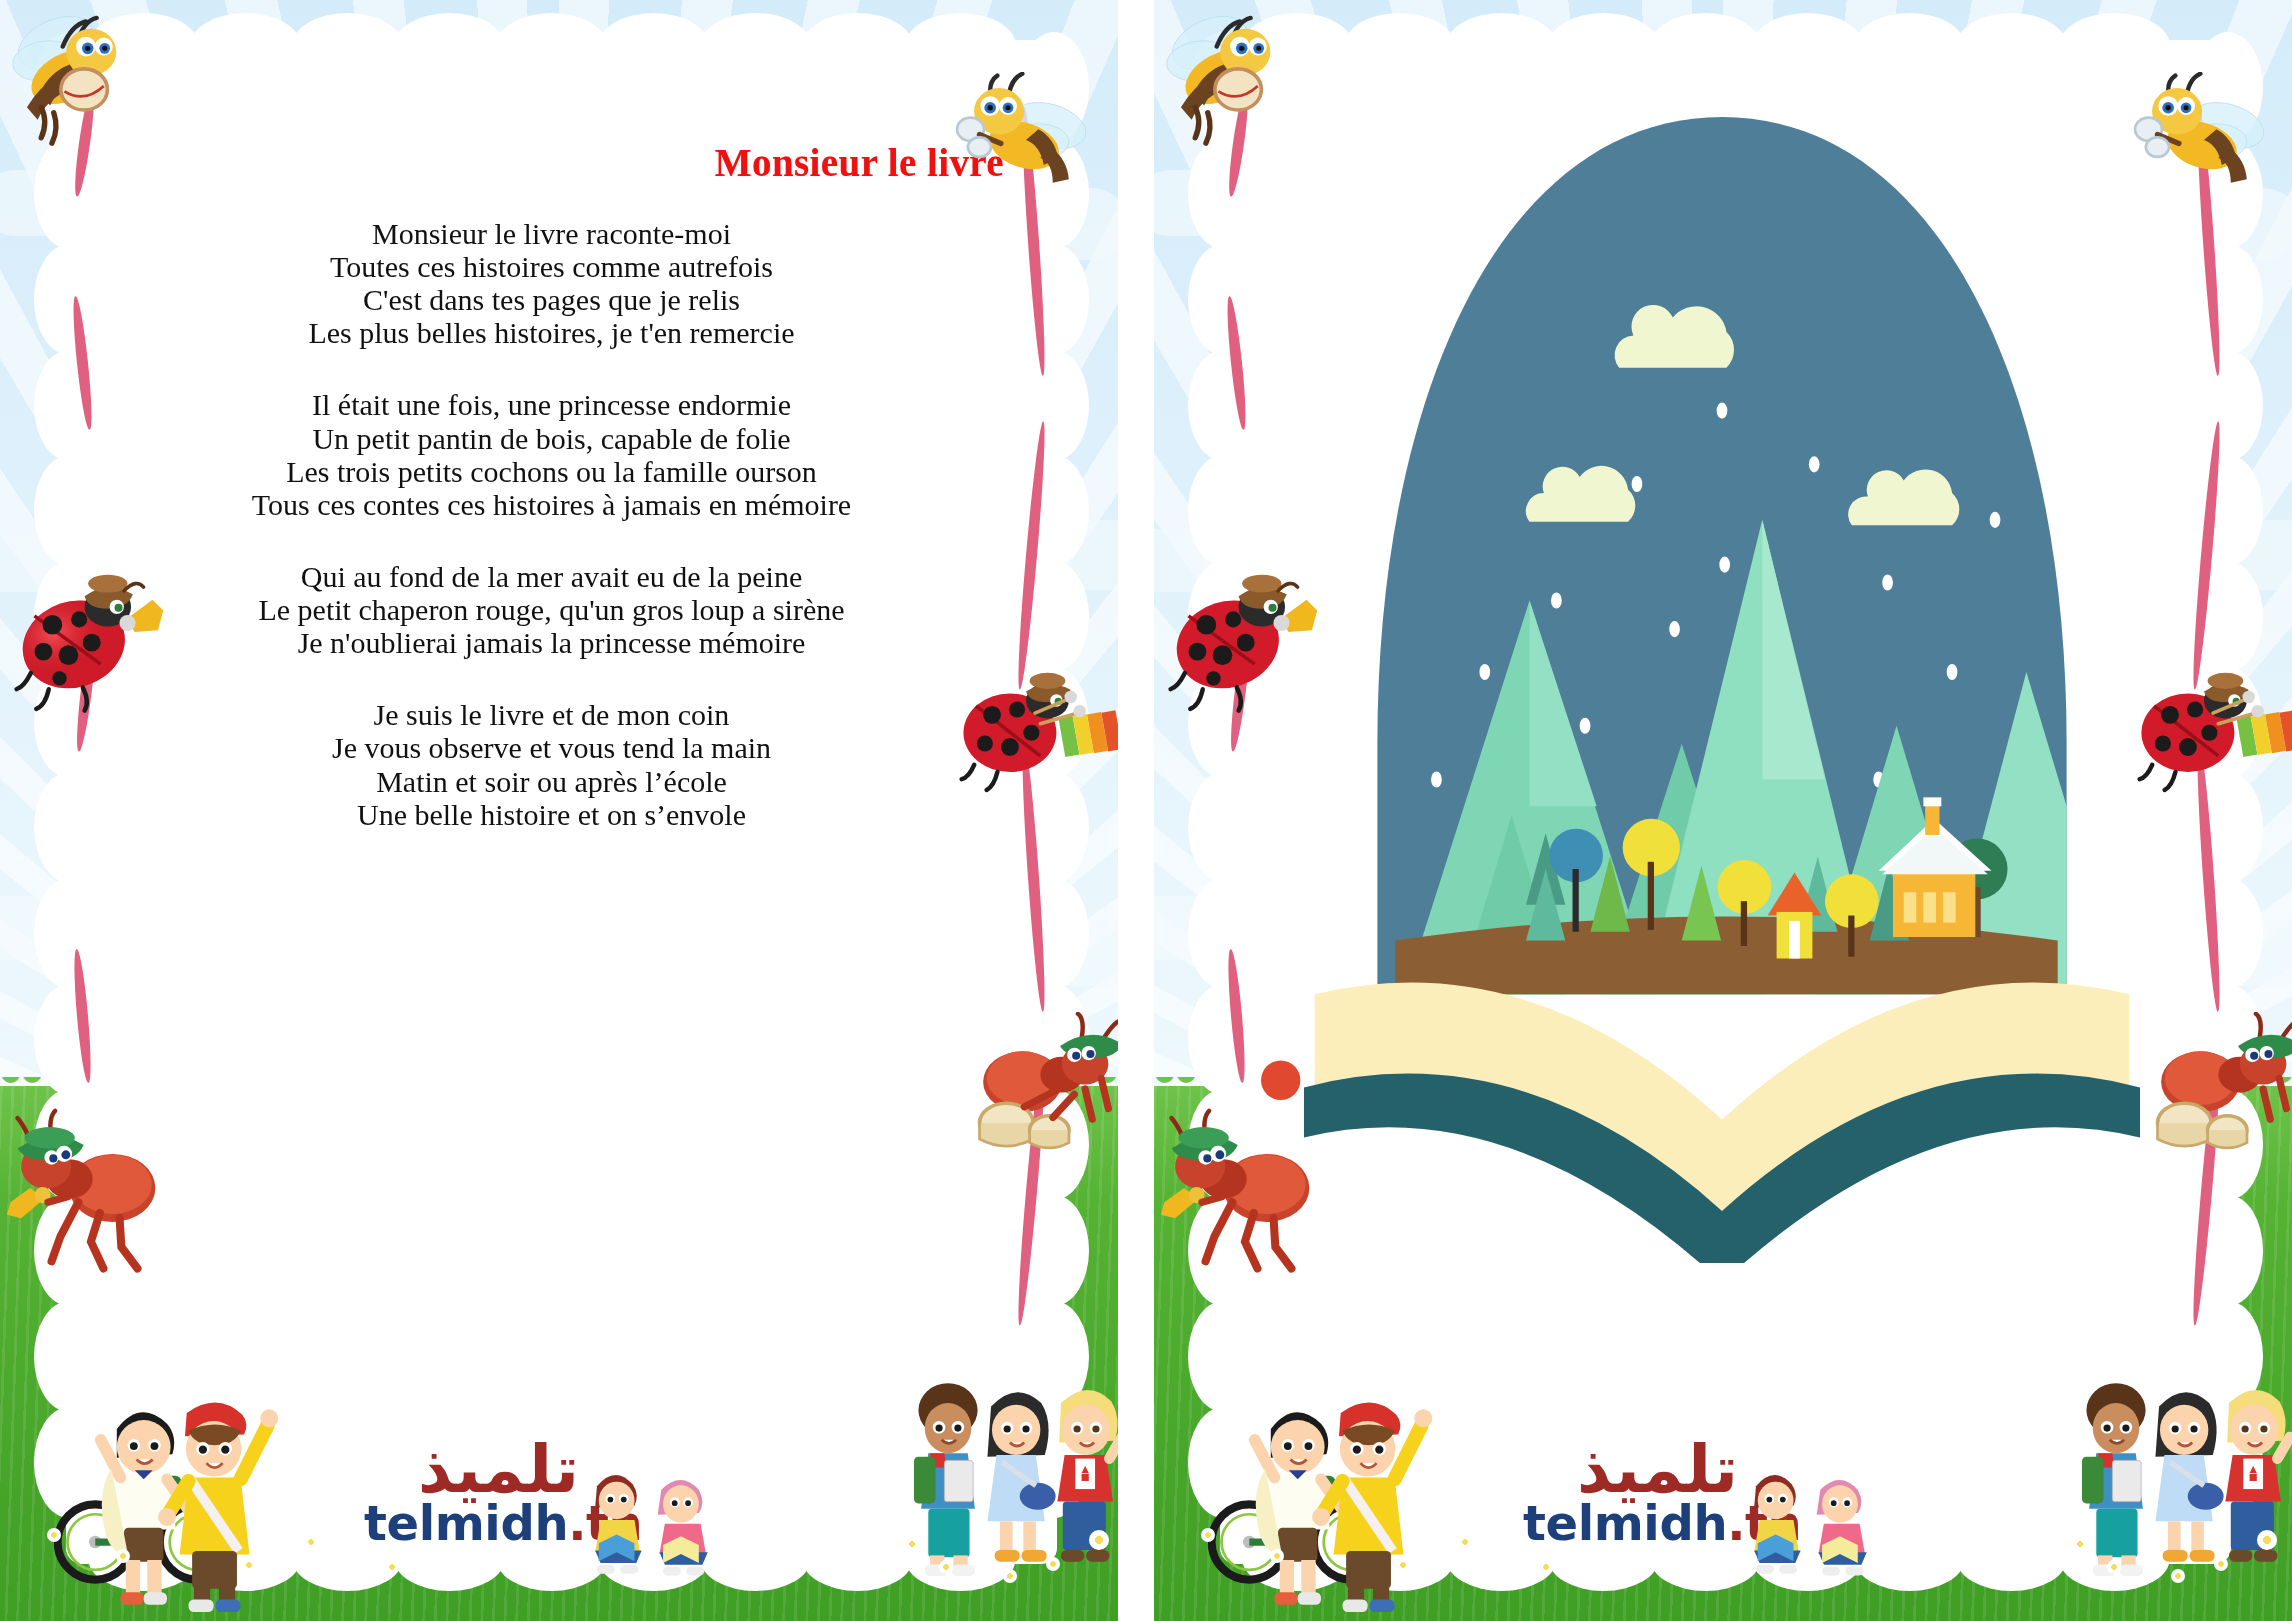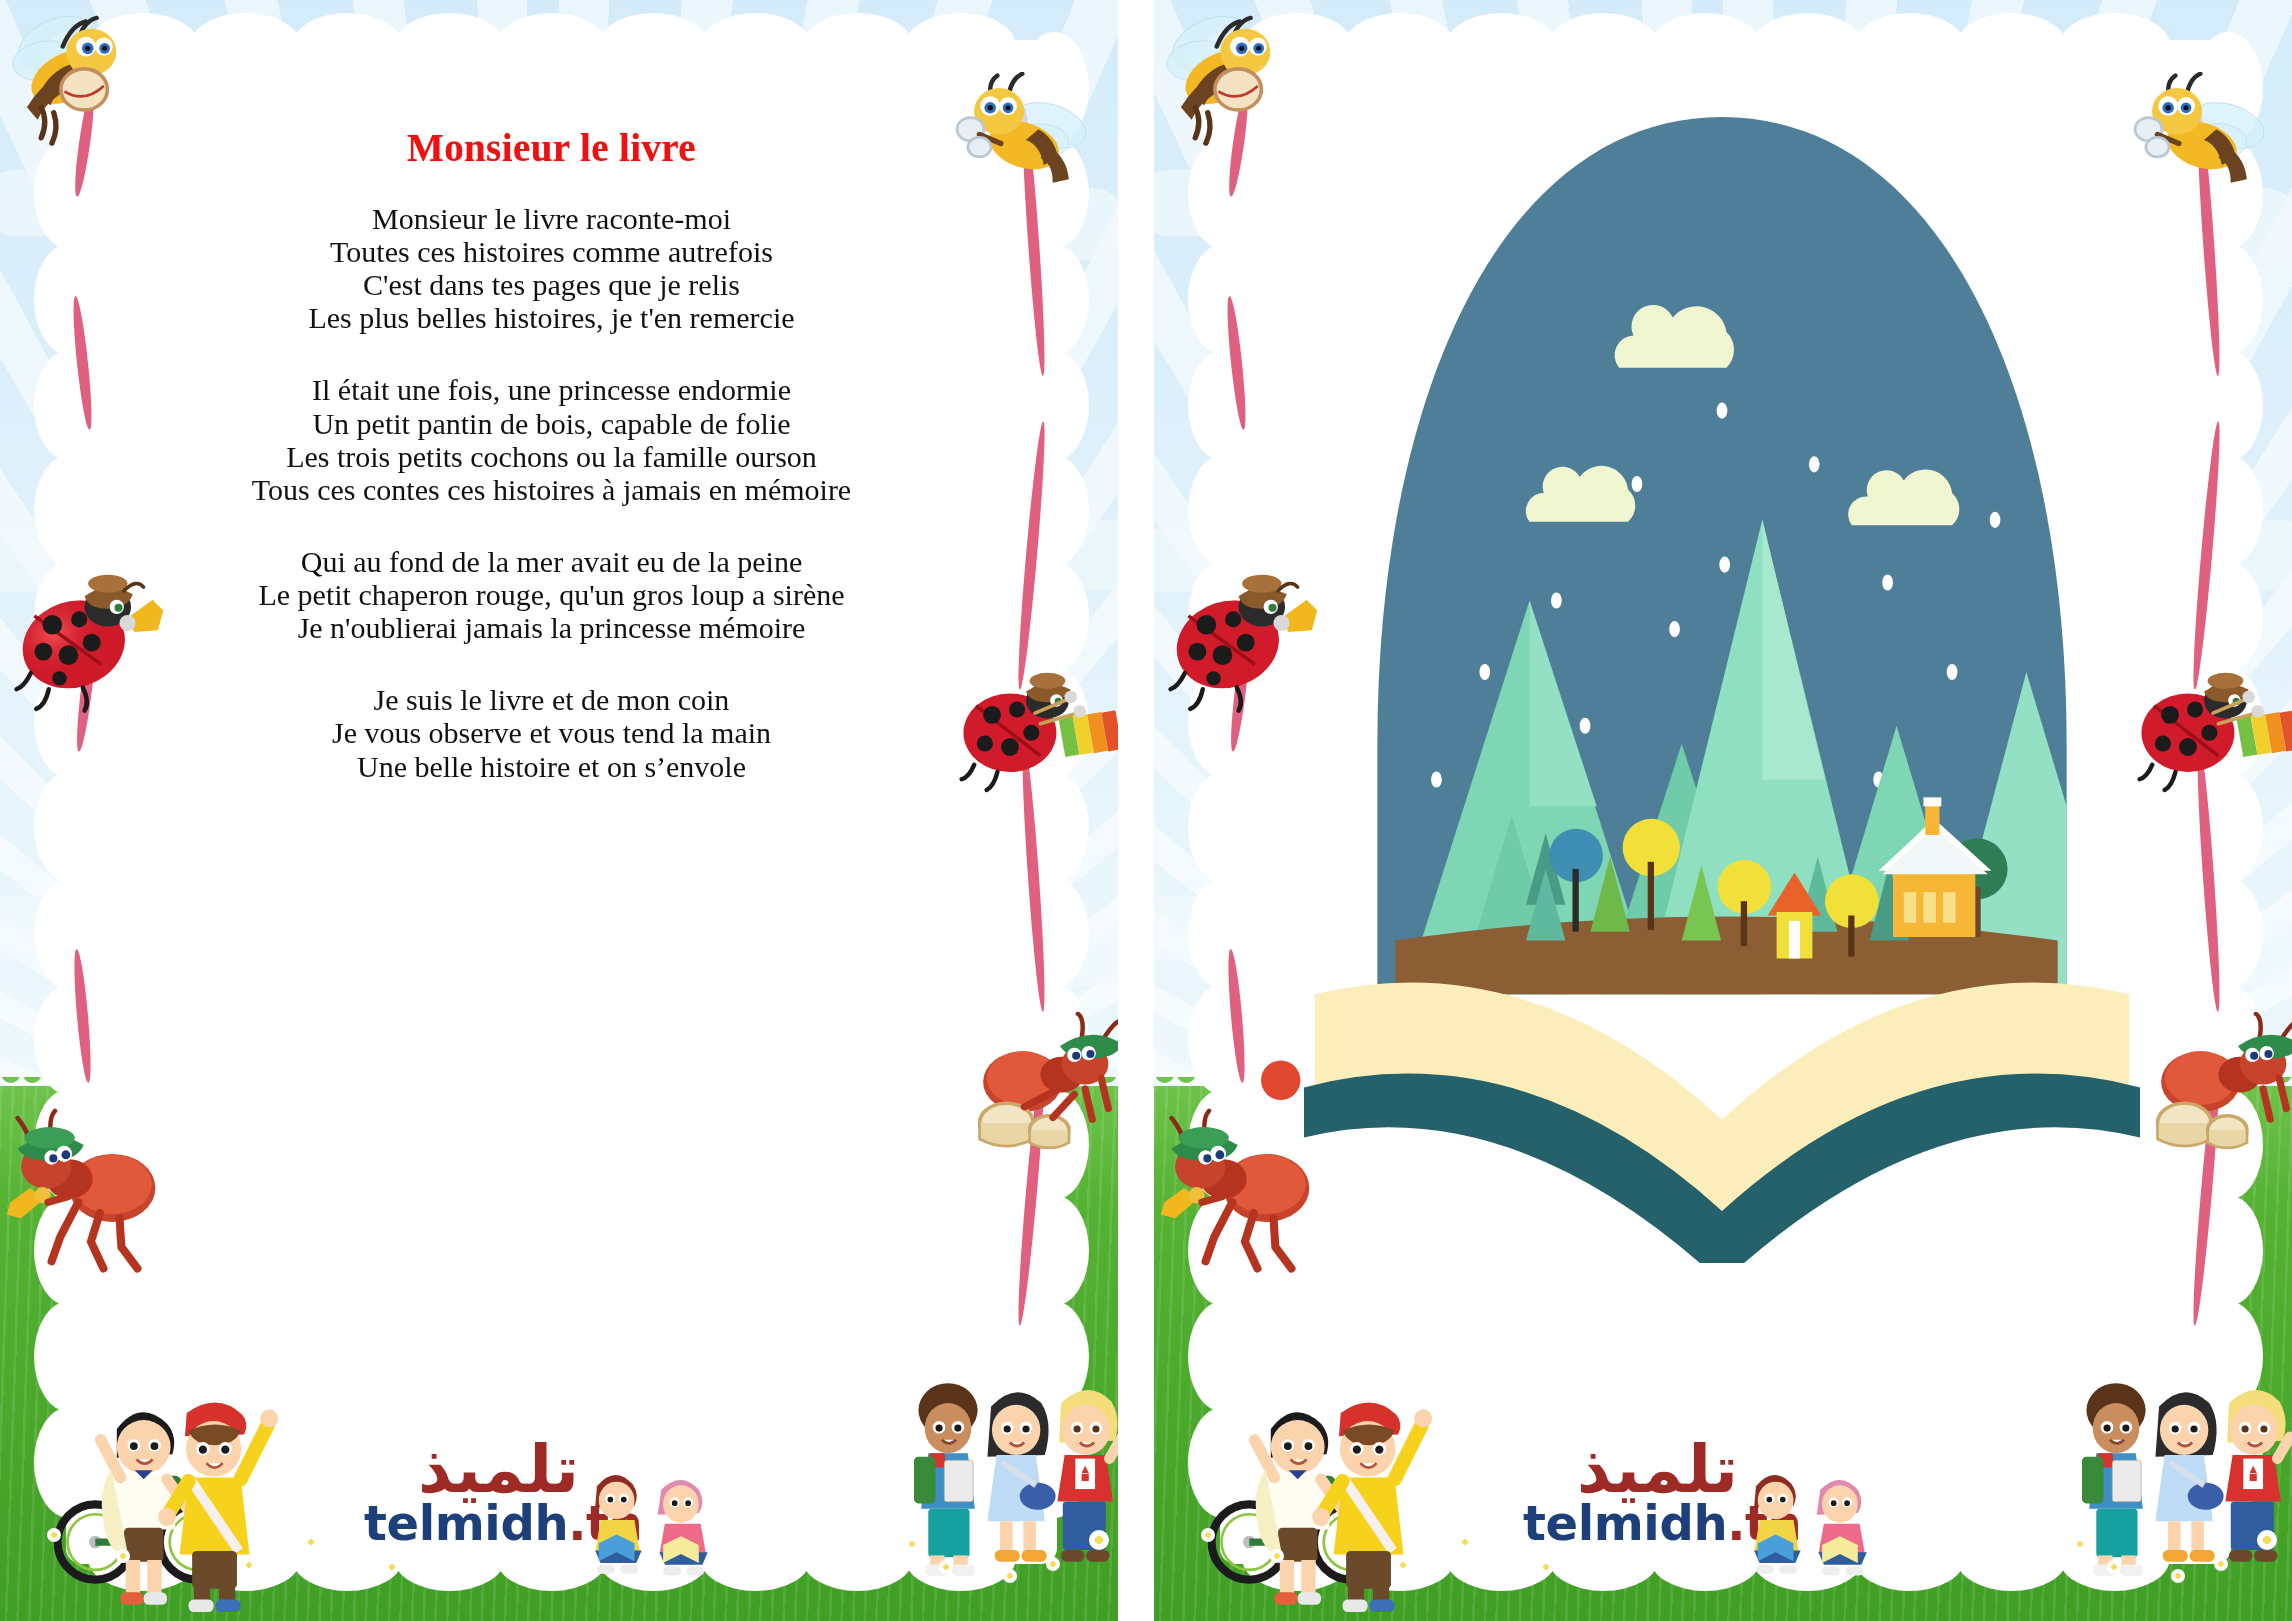--- a/index.html
+++ b/index.html
@@ -38,21 +38,22 @@
   .cardwrap{position:absolute;}
   .scallop{position:absolute;background:#fff;}
   .scallop.v{border-radius:50%;}
   .ribbon{position:absolute;background:#e0607f;border-radius:50%;}
 
   
   .poem{position:absolute;text-align:center;color:#111;}
   .poem-title{
     color:#ee1111;font-weight:bold;font-size:39px;letter-spacing:0.4px;
     text-shadow:0 0 0.9px rgba(255,120,120,.9);
-    margin:0 0 32px 0;
+    margin:15px 0 32px 0;
+    text-align:right;
   }
   .stanza{margin:0 0 39px 0;}
   .line{font-size:30px;line-height:1.045;white-space:nowrap;margin:0;padding:0.9px 0;}
 
   
   .logo{position:absolute;text-align:center;background:#fff;padding:3.6px 9px 1.8px;border-radius:3.6px;}
   .logo-ar{font-size:66px;color:#9e2a26;font-weight:bold;line-height:.88;
            font-family:"DejaVu Sans","Liberation Sans",sans-serif;direction:rtl;}
   .logo-lat{font-size:48px;line-height:1;font-weight:bold;letter-spacing:-0.4px;
             font-family:"DejaVu Sans","Liberation Sans",sans-serif;}
@@ -176,20 +177,21 @@
         <p class="line">Tous ces contes ces histoires à jamais en mémoire</p>
       </div>
       <div class="stanza">
         <p class="line">Qui au fond de la mer avait eu de la peine</p>
         <p class="line">Le petit chaperon rouge, qu'un gros loup a sirène</p>
         <p class="line">Je n'oublierai jamais la princesse mémoire</p>
       </div>
       <div class="stanza">
         <p class="line">Je suis le livre et de mon coin</p>
         <p class="line">Je vous observe et vous tend la main</p>
+        <p class="line">Matin et soir ou après l’école</p>
         <p class="line">Une belle histoire et on s’envole</p>
       </div>
     </div>
 
     <div class="chr" style="left:54px;top:1343px;width:287px;height:269px">
       <svg width="287" height="269" viewBox="0 0 320 300">
 
         <circle cx="46" cy="222" r="42" fill="none" stroke="#1b1b1b" stroke-width="9"></circle>
         <circle cx="46" cy="222" r="31" fill="none" stroke="#8dc63f" stroke-width="3"></circle>
         <circle cx="46" cy="222" r="7" fill="#bdbdbd"></circle>

